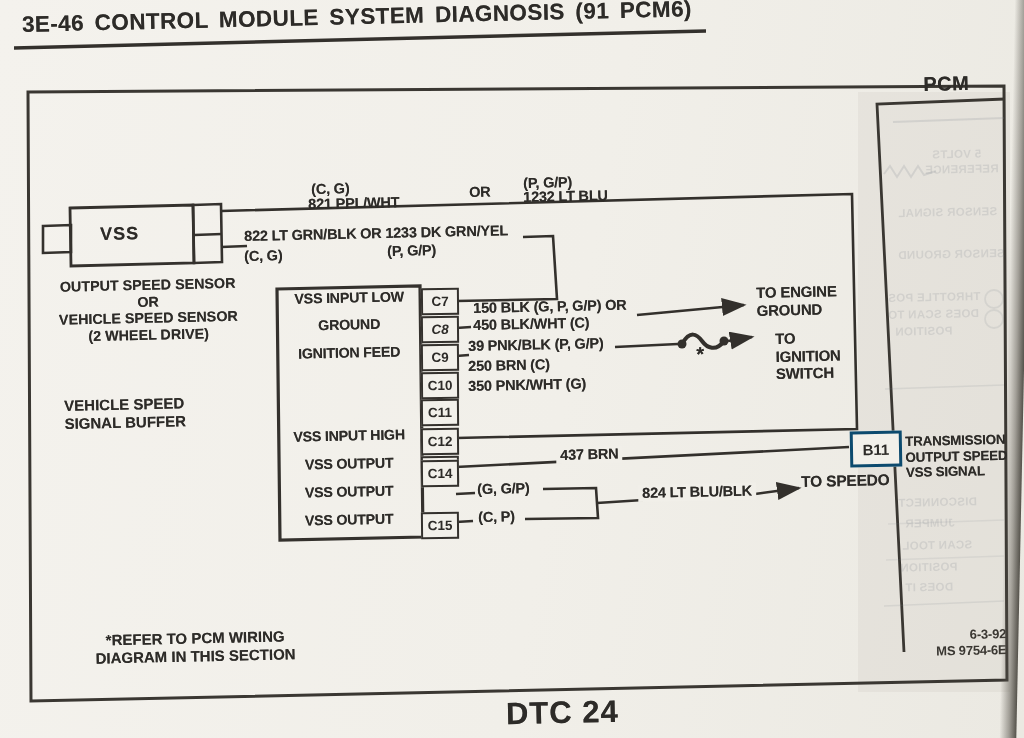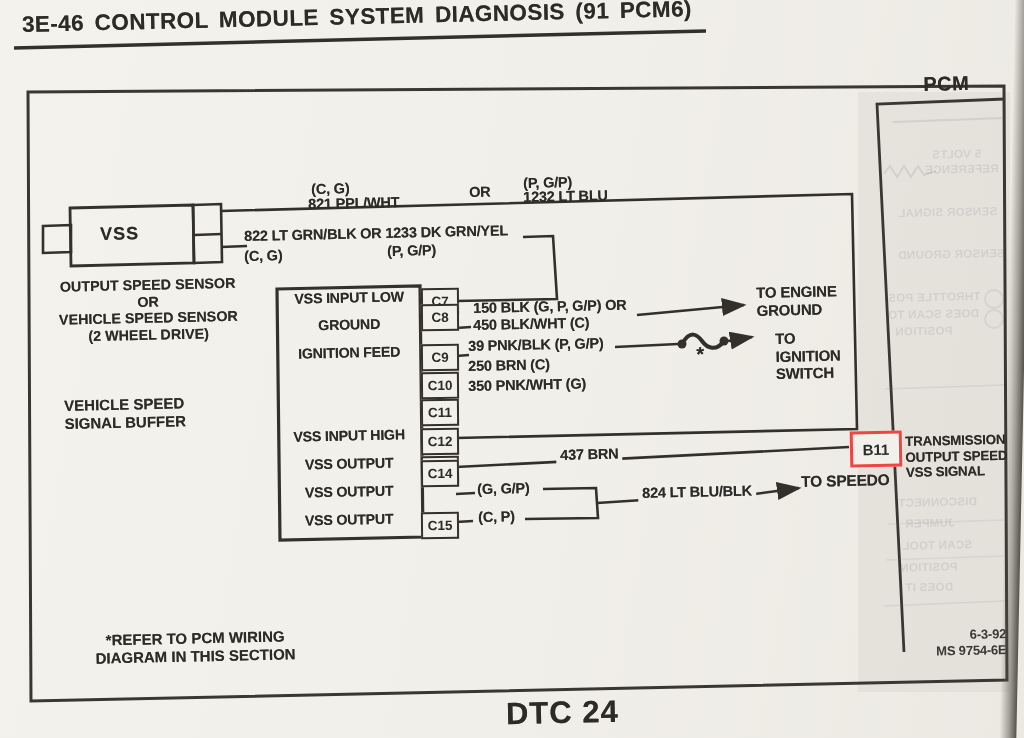--- a/index.html
+++ b/index.html
@@ -17,21 +17,21 @@
   .title{font-size:22.5px;letter-spacing:.4px;word-spacing:4px;white-space:nowrap;transform:rotate(-1.35deg);transform-origin:left center;}
   .pcm-lbl{font-size:20px;letter-spacing:.5px;}
   .pin{
     left:421px;width:34px;height:23px;border:2.5px solid #34312d;
     display:flex;align-items:center;justify-content:center;
     font-size:13.5px;font-weight:700;background:#f2f0ea;
     transform:rotate(-.6deg);
   }
   .blk-lbl{width:132px;text-align:center;left:283px;font-size:14.2px;}
   .b11{
-    left:850px;top:431px;width:46px;height:30px;border:3px solid #ef4444;
+    left:850px;top:431px;width:46px;height:30px;border:3px solid #0c4a6e;
     display:flex;align-items:center;justify-content:center;
     font-size:15px;font-weight:700;background:#f2f0ea;transform:rotate(-1deg);
   }
   .cap{text-align:center;line-height:16.5px;font-size:14.3px;}
   .small-cap{font-size:13.4px;line-height:15.5px;letter-spacing:-.2px;}
   .note{font-size:15px;line-height:18px;text-align:center;}
   .docnum{font-size:13px;line-height:16px;text-align:right;font-weight:700;letter-spacing:-.2px;}
   .dtc{font-size:31px;letter-spacing:1px;transform:rotate(-1.3deg);}
   .star{font-size:20px;}
   .ghost{
@@ -156,21 +156,21 @@
 
 <div class="abs ink lbl blk-lbl tilt" style="top:291px;">VSS INPUT LOW</div>
 <div class="abs ink lbl blk-lbl tilt" style="top:318px;">GROUND</div>
 <div class="abs ink lbl blk-lbl tilt" style="top:346px;">IGNITION FEED</div>
 <div class="abs ink lbl blk-lbl tilt" style="top:429px;">VSS INPUT HIGH</div>
 <div class="abs ink lbl blk-lbl tilt" style="top:457px;">VSS OUTPUT</div>
 <div class="abs ink lbl blk-lbl tilt" style="top:485px;">VSS OUTPUT</div>
 <div class="abs ink lbl blk-lbl tilt" style="top:513px;">VSS OUTPUT</div>
 
 <div class="abs pin" style="top:288px;">C7</div>
-<div class="abs pin" style="top:304px;">C8</div>
+<div class="abs pin" style="top:316px;font-style:italic;">C8</div>
 <div class="abs pin" style="top:344px;">C9</div>
 <div class="abs pin" style="top:372px;">C10</div>
 <div class="abs pin" style="top:399px;">C11</div>
 <div class="abs pin" style="top:428px;">C12</div>
 <div class="abs pin" style="top:456px;">C13</div>
 <div class="abs pin" style="top:460px;">C14</div>
 <div class="abs pin" style="top:512px;">C15</div>
 
 <div class="abs b11">B11</div>
 <div class="abs ink small-cap tilt" style="left:905px;top:434px;">

